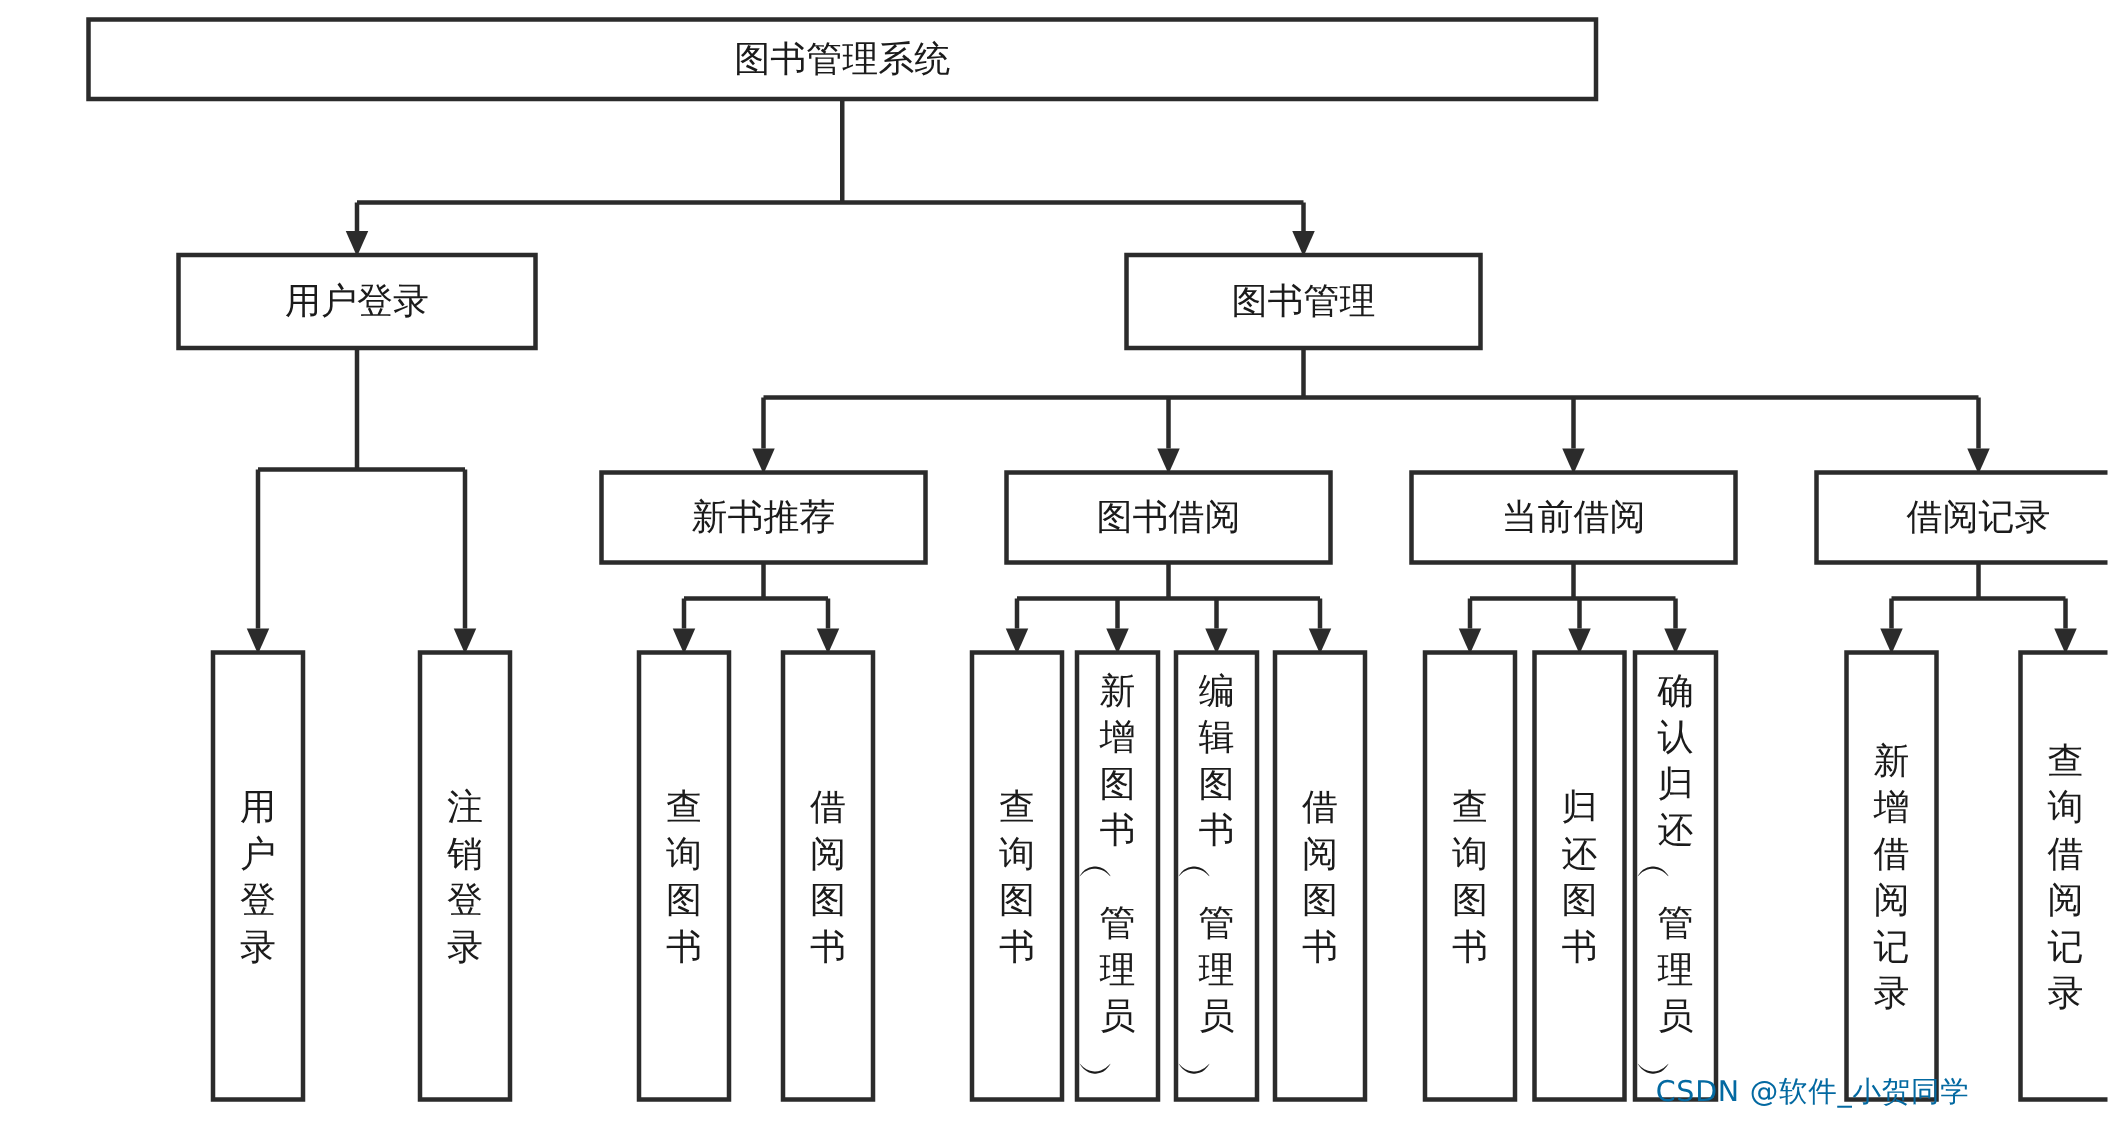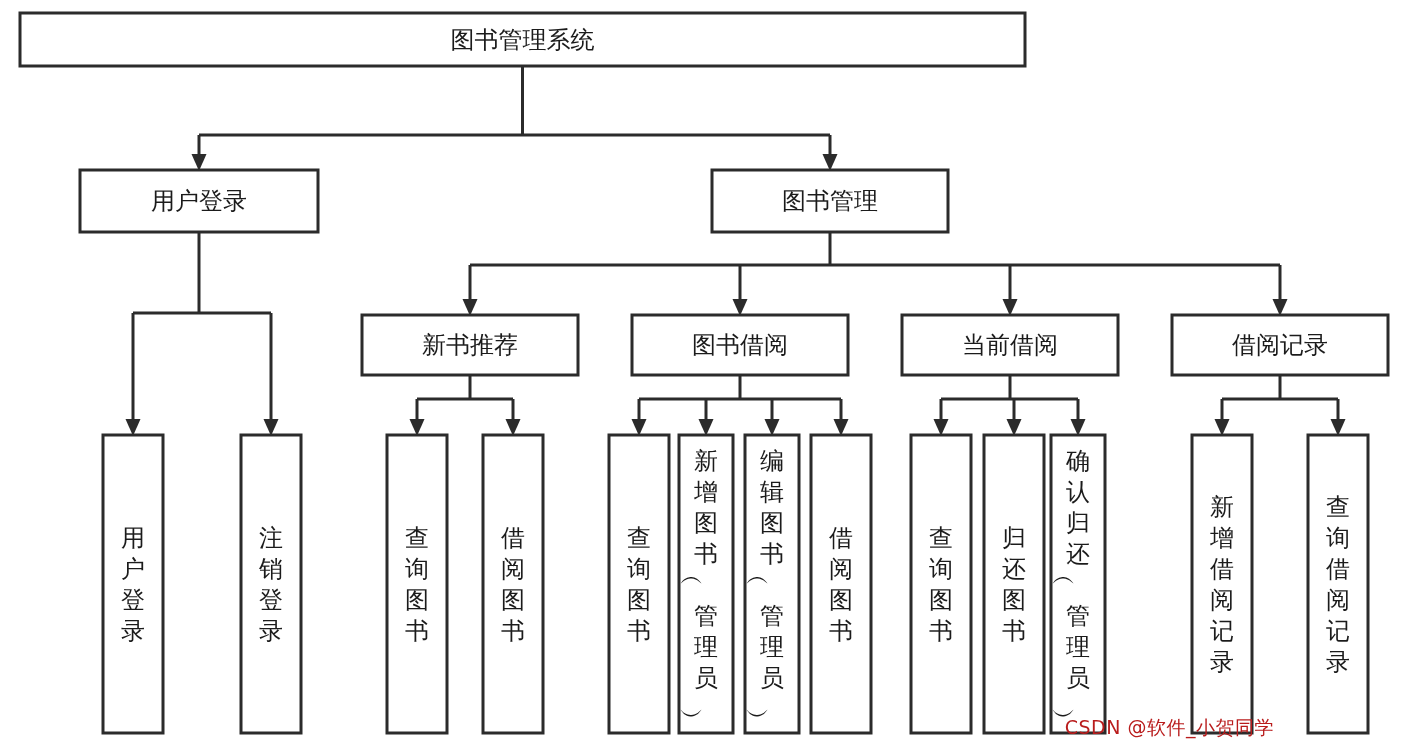--- a/index.html
+++ b/index.html
@@ -12,20 +12,21 @@
     width: 1405px;
     height: 747px;
     overflow: hidden;
     font-family: "DejaVu Sans", "Liberation Sans", sans-serif;
   }
   #diagram-root {
     position: relative;
     width: 1282px;
     height: 747px;
     background: #ffffff;
+    margin-left: 39px;
   }
   svg.flow {
     position: absolute;
     left: 0;
     top: 0;
     width: 1405px;
     height: 747px;
     display: block;
   }
   .node-rect {
@@ -56,21 +57,21 @@
     font-size: 24px;
     fill: #1b1b1b;
     text-anchor: middle;
   }
   .watermark {
     position: absolute;
     right: 8px;
     bottom: 6px;
     font-family: "DejaVu Sans", "Liberation Sans", sans-serif;
     font-size: 19px;
-    color: #b91c1c;
+    color: #0369a1;
     white-space: nowrap;
     user-select: none;
     letter-spacing: 0.5px;
   }
 </style>
 </head>
 <body>
 
 <div id="diagram-root">
   <svg class="flow" viewBox="0 0 1405 747">

